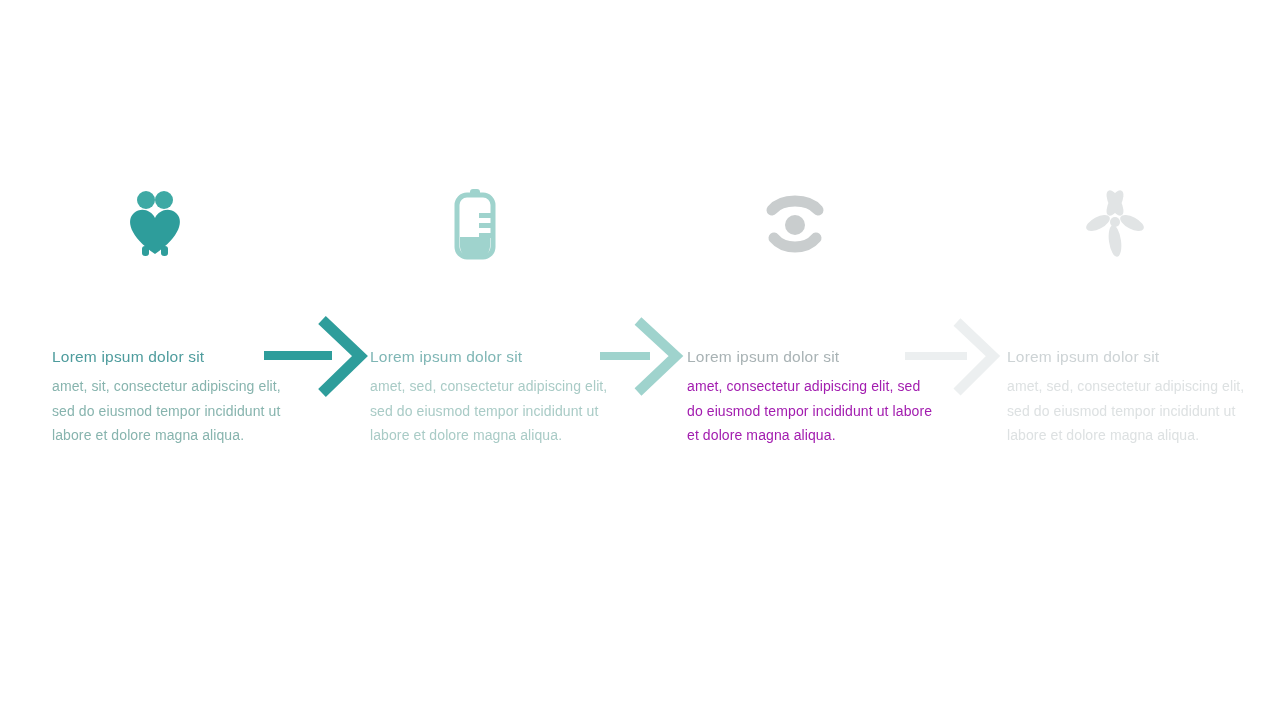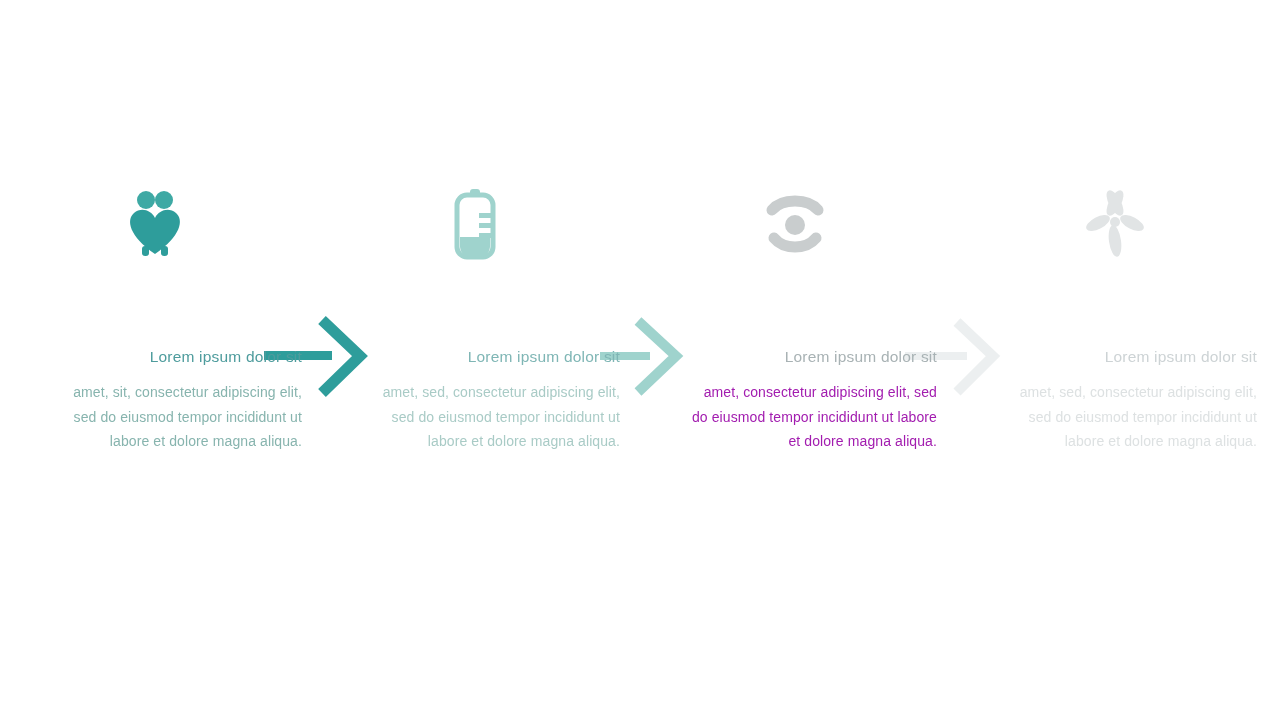--- a/index.html
+++ b/index.html
@@ -10,21 +10,20 @@
     background: #ffffff;
     font-family: "Liberation Sans", sans-serif;
     overflow: hidden;
   }
 
   #infographic {
     position: relative;
     width: 1280px;
     height: 600px;
     background: #ffffff;
-    text-align: right;
   }
 
   
   .icon-slot {
     position: absolute;
     width: 90px;
     height: 90px;
     top: 180px;
     display: flex;
     align-items: center;
@@ -38,21 +37,21 @@
     top: 346px;
     width: 250px;
   }
   .step-title {
     font-size: 15.5px;
     line-height: 22px;
     letter-spacing: 0.2px;
     white-space: nowrap;
   }
   .step-body {
-    margin-top: 12px;
+    margin-top: 6px;
     font-size: 14px;
     line-height: 24.5px;
     letter-spacing: 0.1px;
   }
 
   
   .t1 .step-title { color: #4e9c9d; }
   .t1 .step-body  { color: #87b4ae; }
   .t2 .step-title { color: #7fb6b5; }
   .t2 .step-body  { color: #a9cbc6; }

